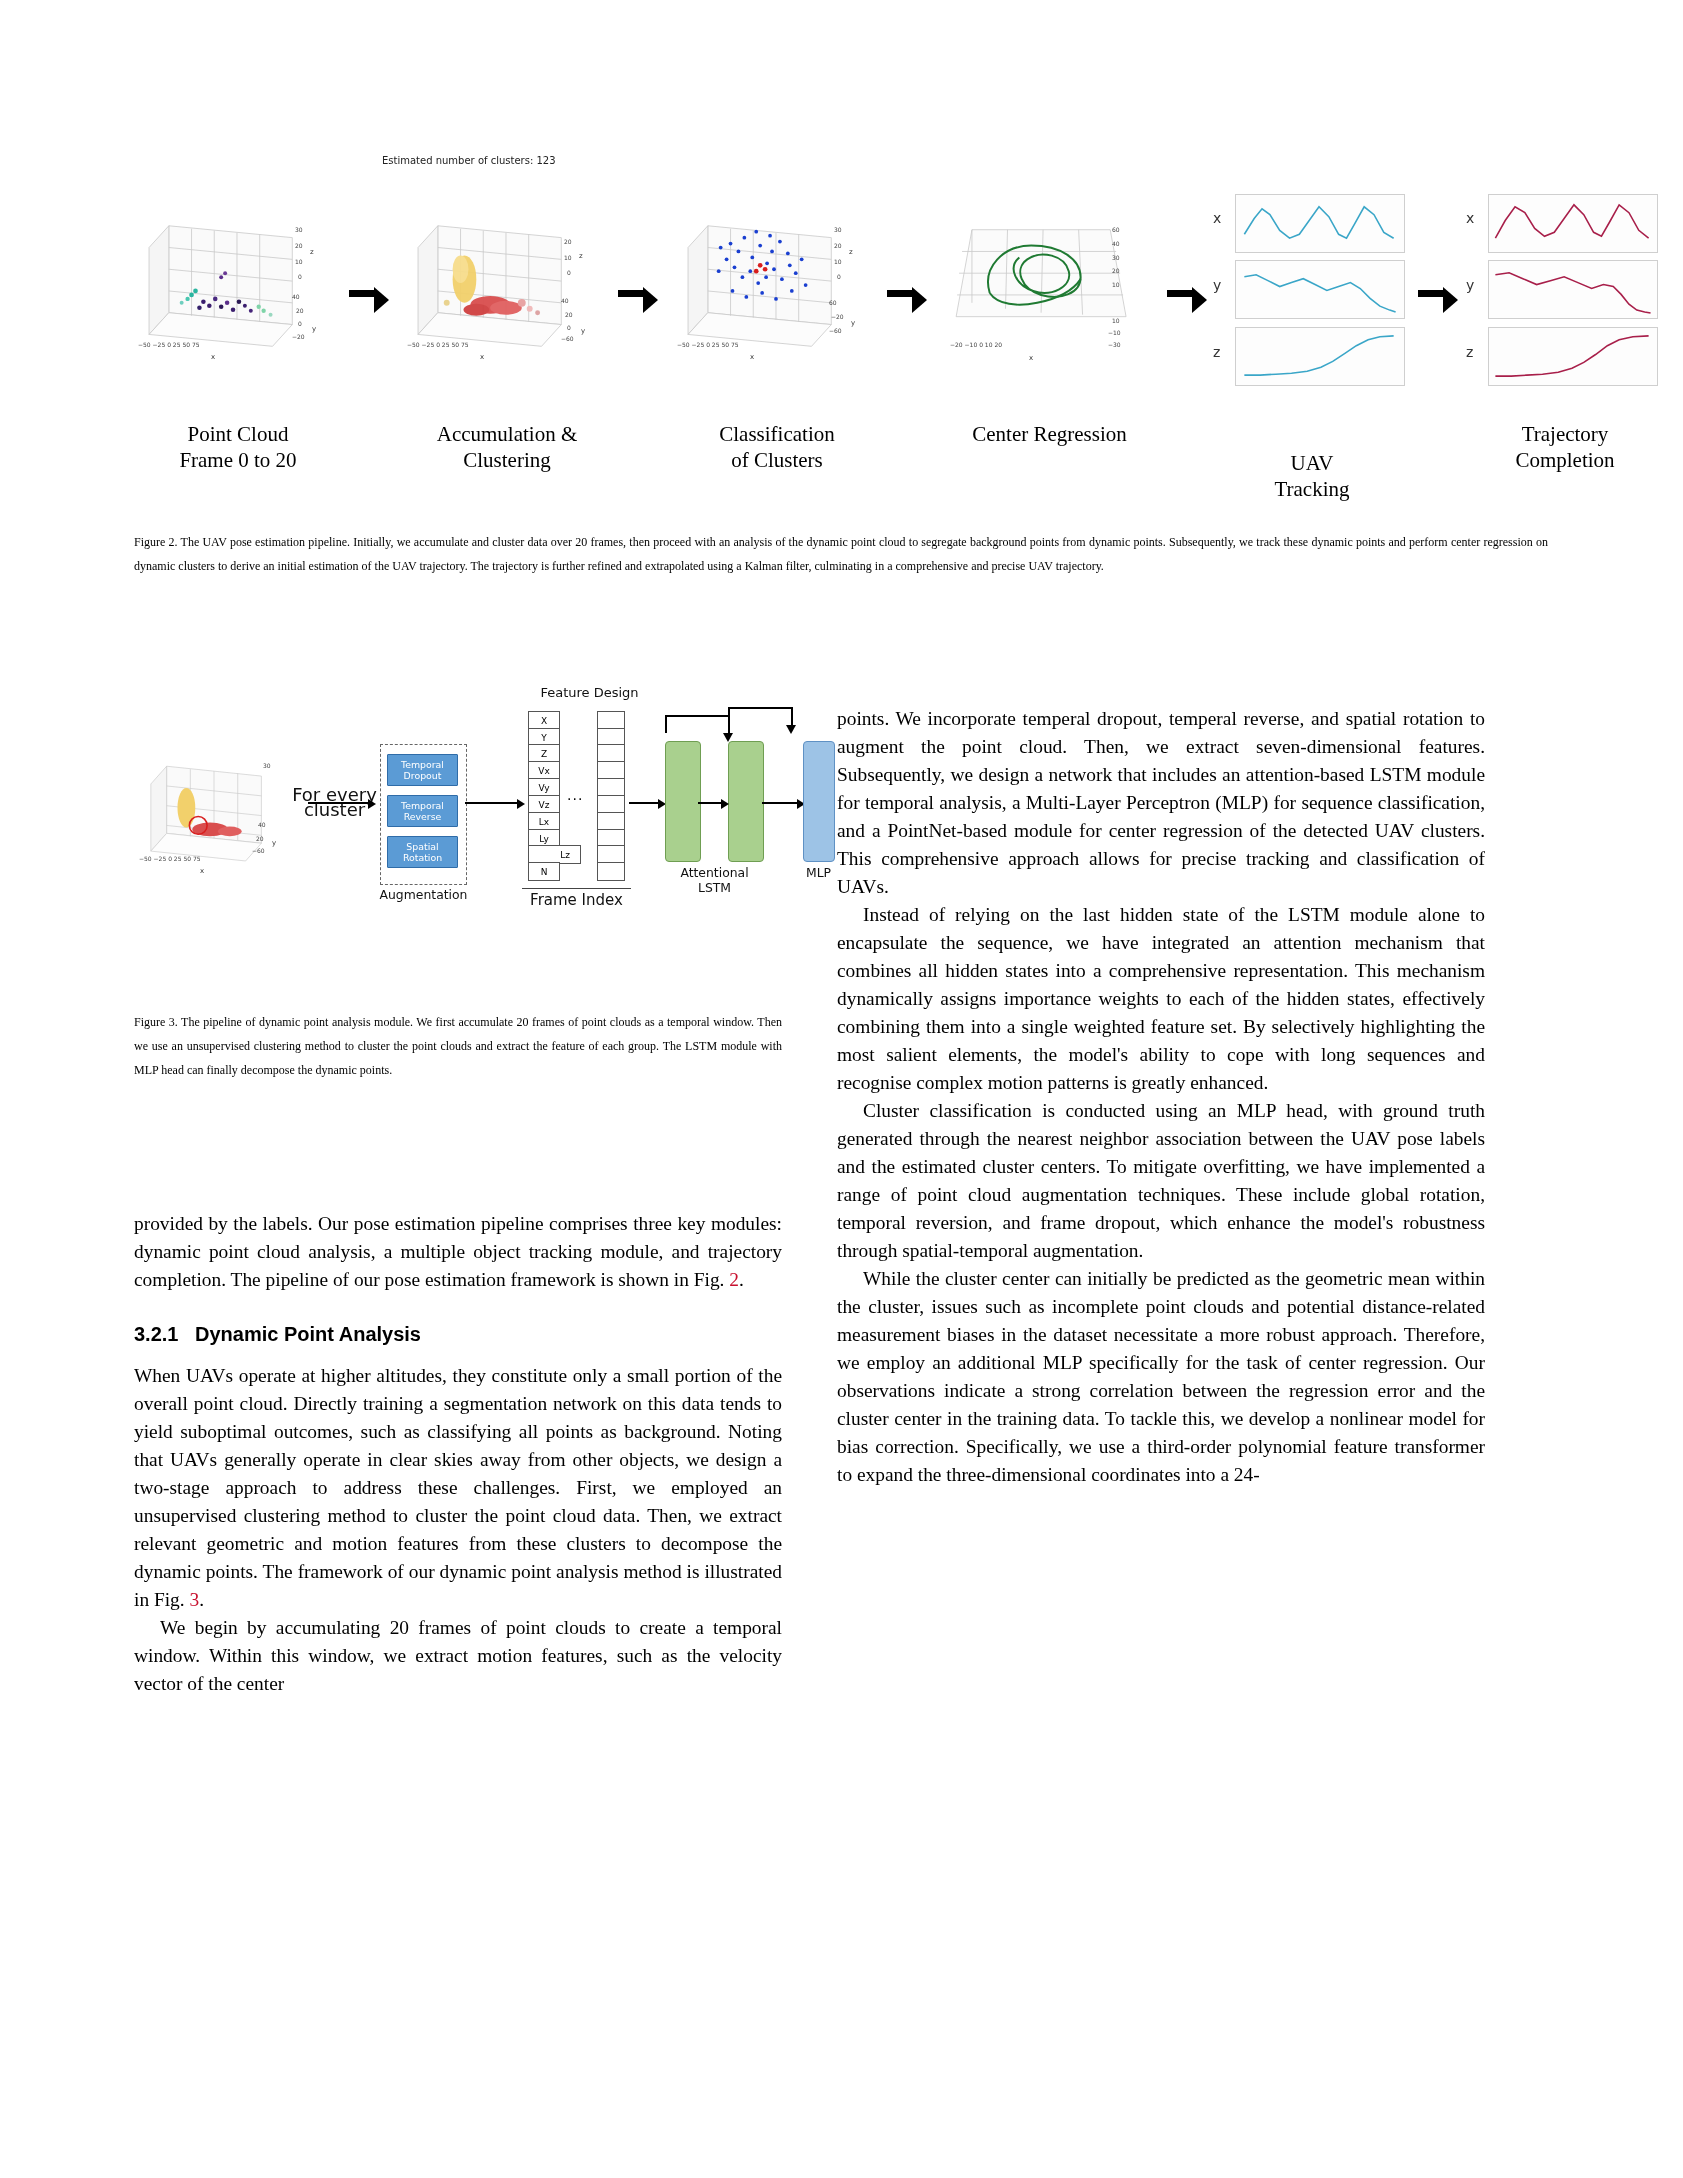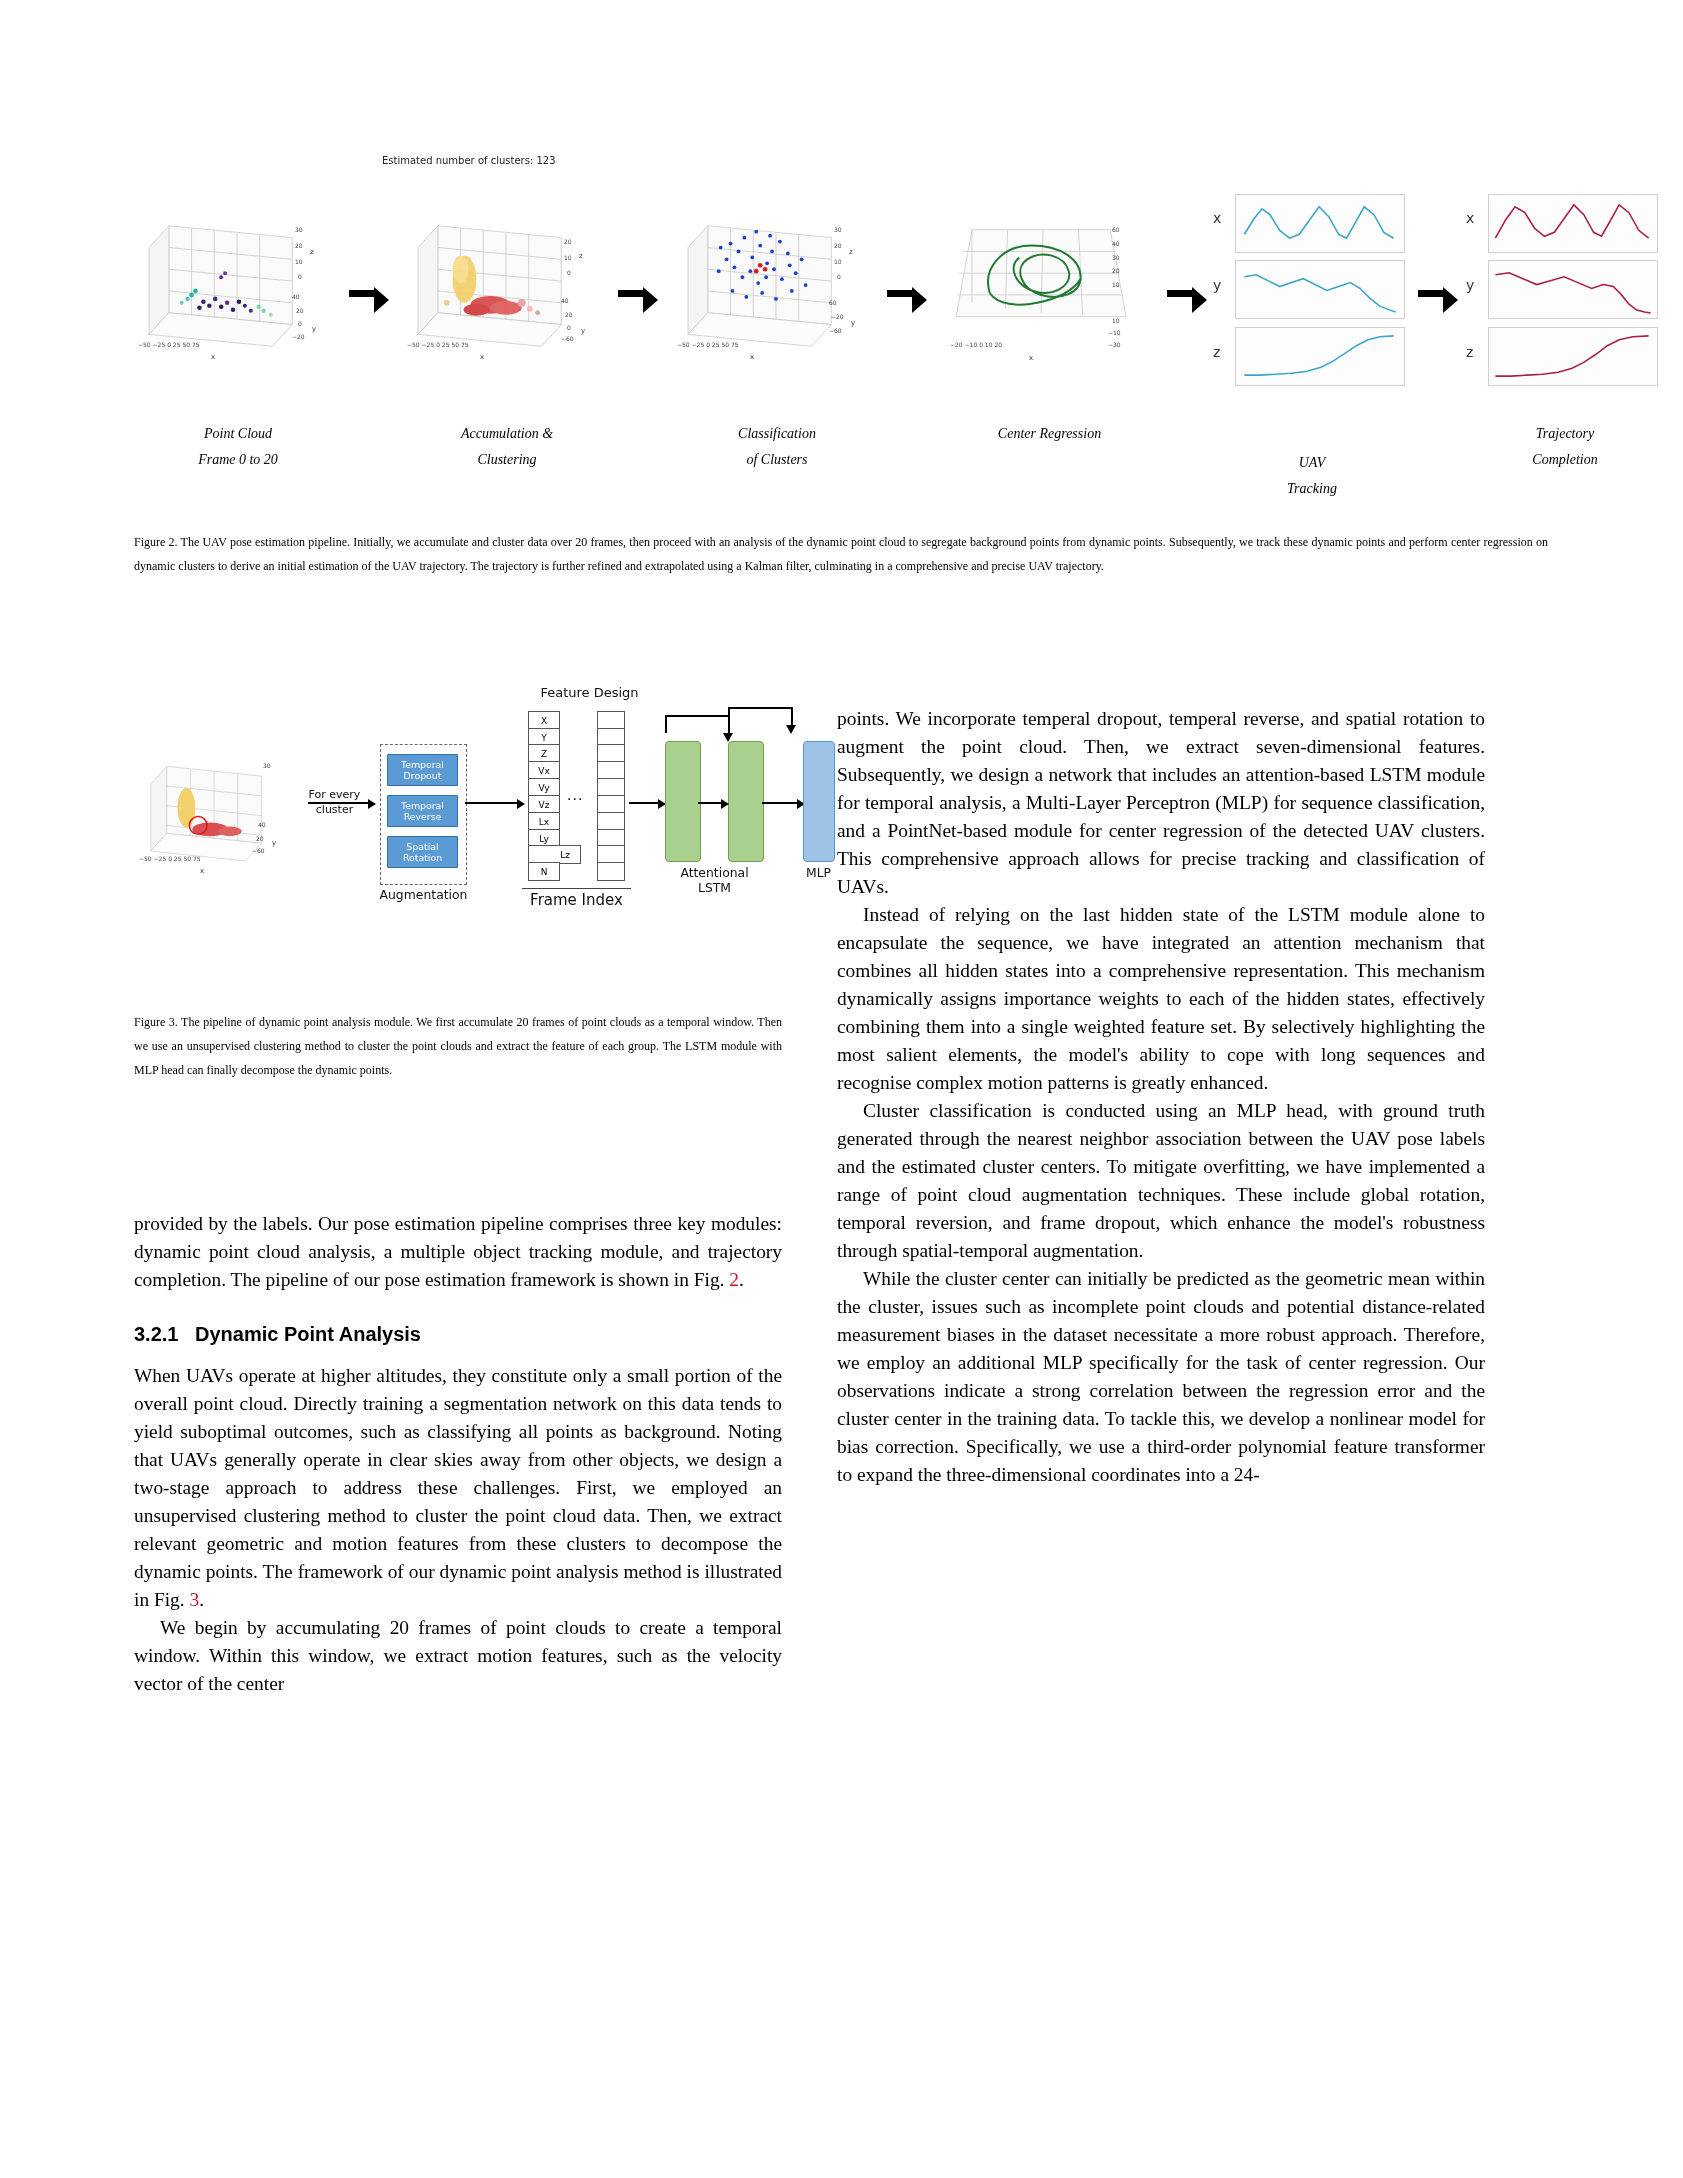--- a/index.html
+++ b/index.html
@@ -69,23 +69,22 @@
     right: -14px;
     top: -10px;
     border-left: 15px solid #000;
     border-top: 13px solid transparent;
     border-bottom: 13px solid transparent;
   }
   .stage-caption {
     position: absolute;
     text-align: center;
     font-family: "Liberation Serif", serif;
-    font-size: 14px;
+    font-size: 21px;
     line-height: 26px;
-    font-style: italic;
   }
   .fig-title {
     position: absolute;
     font-family: "DejaVu Sans", sans-serif;
     font-size: 10px;
     color: #222;
   }
 
   
   .caption {
@@ -507,21 +506,21 @@
       </svg>
       <div class="tiny-ticks" style="left:124px; top:10px;">30</div>
       <div class="tiny-ticks" style="left:119px; top:69px;">40</div>
       <div class="tiny-ticks" style="left:117px; top:83px;">20</div>
       <div class="tiny-ticks" style="left:113px; top:95px;">−60</div>
       <div class="axes-label" style="left:133px; top:87px;">y</div>
       <div class="tiny-ticks" style="left:0px; top:103px;">−50 −25  0  25  50  75</div>
       <div class="axes-label" style="left:61px; top:115px;">x</div>
     </div>
 
-    <div class="f3-label" style="left:158px; top:94px; width:85px; font-size:11px; line-height:15px;">
+    <div class="f3-label" style="left:158px; top:94px; width:85px; font-size:18px; line-height:15px;">
       <span>For every</span><br>
       <span>cluster</span>
     </div>
 
     <div class="aug-box" style="left:246px; top:51px; width:85px; height:139px;"></div>
     <div class="blue-chip" style="left:253px; top:61px; width:69px; height:30px;">
       <span><span>Temporal</span><br><span>Dropout</span></span>
     </div>
     <div class="blue-chip" style="left:253px; top:102px; width:69px; height:30px;">
       <span><span>Temporal</span><br><span>Reverse</span></span>

